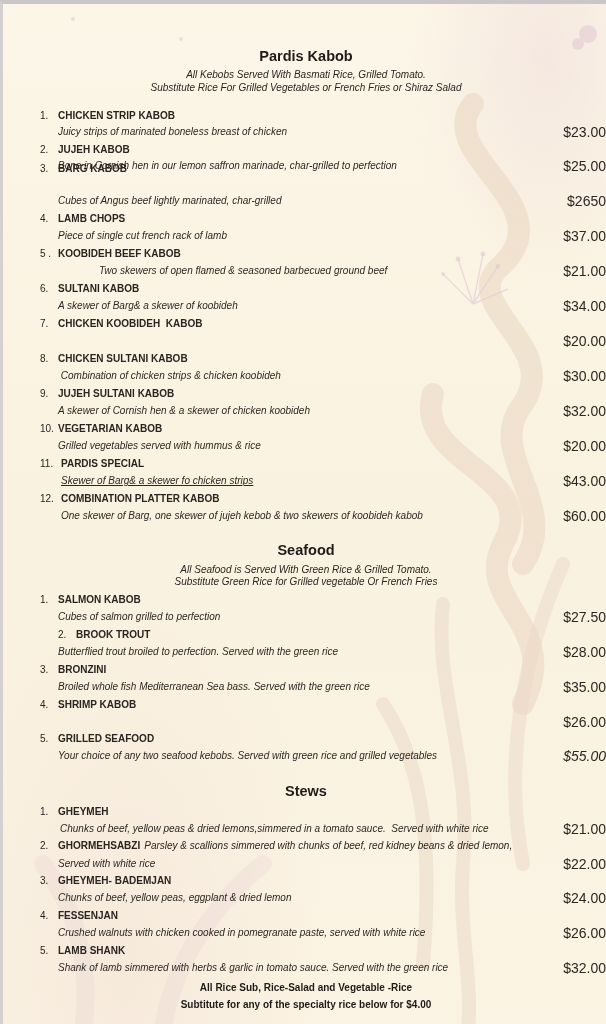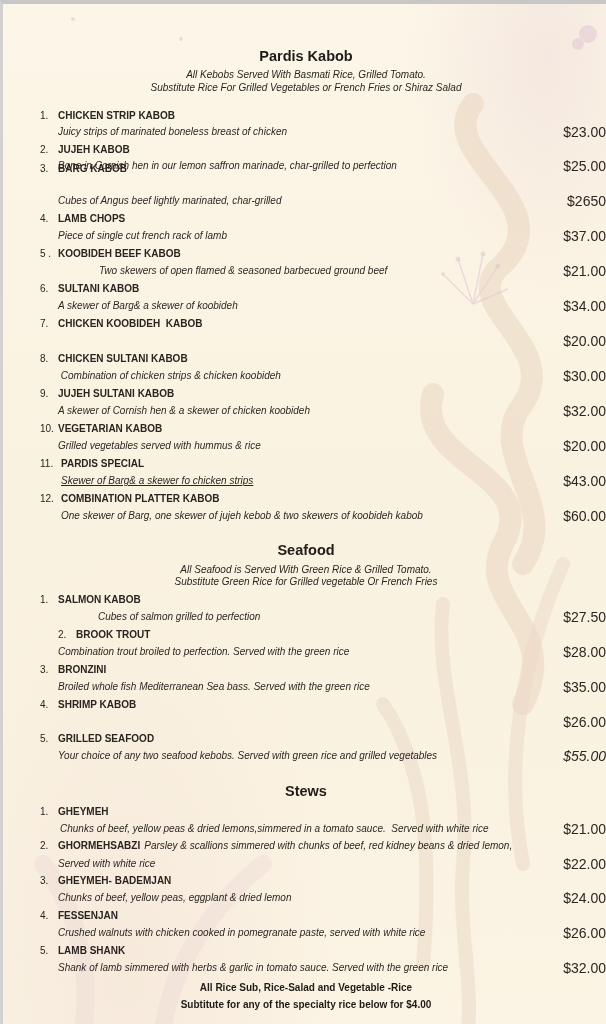--- a/index.html
+++ b/index.html
@@ -191,25 +191,25 @@
 
     <div class="item-name-row" style="top:488px;"><span class="item-num" style="width:21px;">12.</span><span>COMBINATION PLATTER KABOB</span></div>
     <div class="item-desc" style="top:505px; left:58px;">One skewer of Barg, one skewer of jujeh kebob &amp; two skewers of koobideh kabob</div>
     <div class="item-price" style="top:505px;">$60.00</div>
 
     <div class="section-title" style="top:538px;">Seafood</div>
     <div class="section-note" style="top:559px;">All Seafood is Served With Green Rice &amp; Grilled Tomato.</div>
     <div class="section-note" style="top:571px;">Substitute Green Rice for Grilled vegetable Or French Fries</div>
 
     <div class="item-name-row" style="top:589px;"><span class="item-num">1.</span><span>SALMON KABOB</span></div>
-    <div class="item-desc" style="top:606px;margin-left:40px;">Cubes of salmon grilled to perfection</div>
+    <div class="item-desc" style="top:606px;">Cubes of salmon grilled to perfection</div>
     <div class="item-price" style="top:606px;">$27.50</div>
 
     <div class="item-name-row" style="top:624px;margin-left:18px;"><span class="item-num">2.</span><span>BROOK TROUT</span></div>
-    <div class="item-desc" style="top:641px;">Combination trout broiled to perfection. Served with the green rice</div>
+    <div class="item-desc" style="top:641px;">Butterflied trout broiled to perfection. Served with the green rice</div>
     <div class="item-price" style="top:641px;">$28.00</div>
 
     <div class="item-name-row" style="top:659px;"><span class="item-num">3.</span><span>BRONZINI</span></div>
     <div class="item-desc" style="top:676px;">Broiled whole fish Mediterranean Sea bass. Served with the green rice</div>
     <div class="item-price" style="top:676px;">$35.00</div>
 
     <div class="item-name-row" style="top:694px;"><span class="item-num">4.</span><span>SHRIMP KABOB</span></div>
     <div class="item-price" style="top:711px;">$26.00</div>
 
     <div class="item-name-row" style="top:728px;"><span class="item-num">5.</span><span>GRILLED SEAFOOD</span></div>

